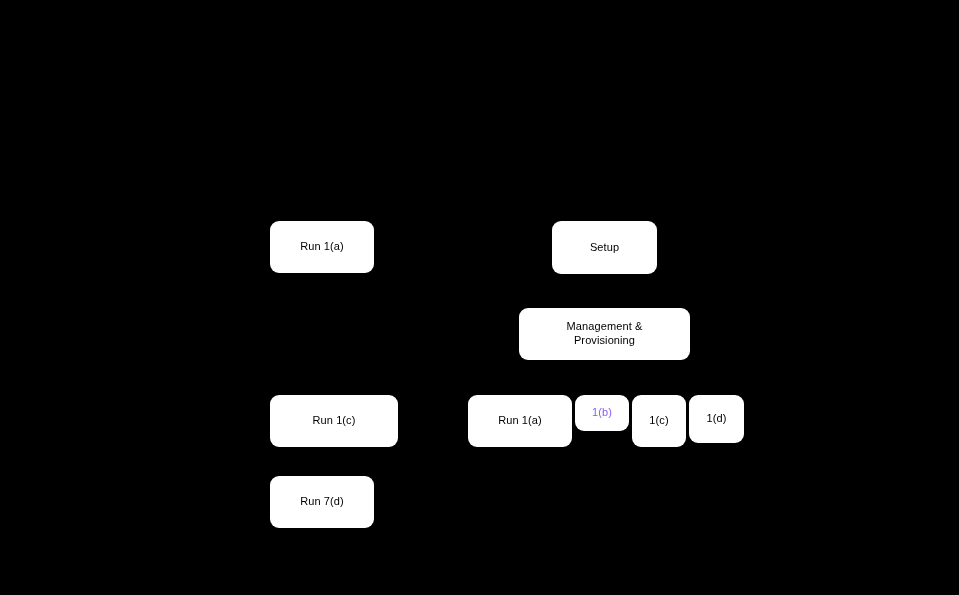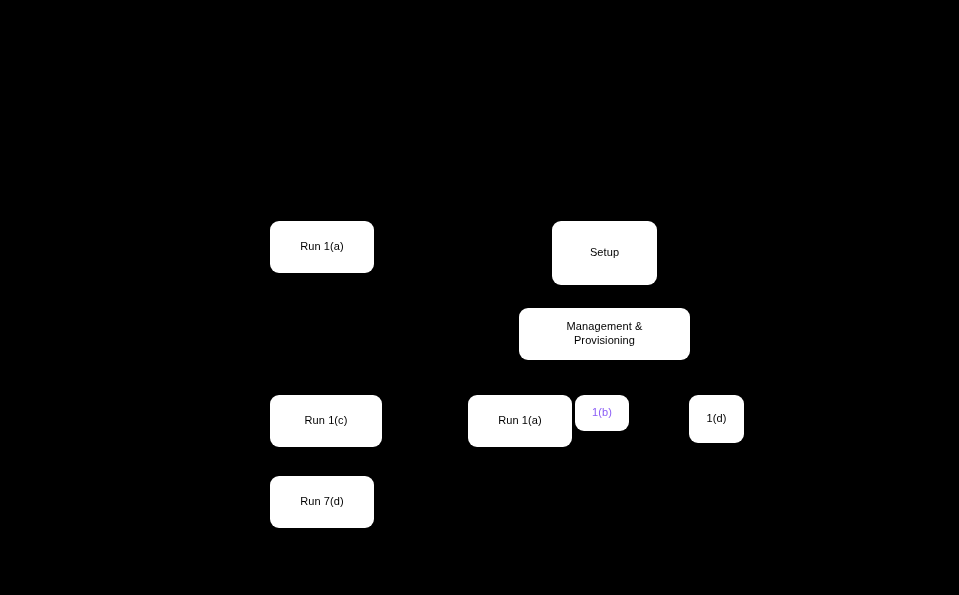--- a/index.html
+++ b/index.html
@@ -40,23 +40,24 @@
   .node.two-line {
     line-height: 1.24;
   }
 </style>
 </head>
 <body style="background: rgb(0, 0, 0);">
 
 <div id="canvas" style="width: 959px; height: 595px; background: rgb(0, 0, 0);">
 
   <div class="node" style="left: 270px; top: 221px; width: 104px; height: 52px; background: rgb(255, 255, 255); color: rgb(0, 0, 0);">Run 1(a)</div>
-  <div class="node" style="left: 270px; top: 395px; width: 112px; height: 52px; background: rgb(255, 255, 255); color: rgb(0, 0, 0);">Run 1(c)</div>
+  <div class="node" style="left: 270px; top: 395px; width: 128px; height: 52px; background: rgb(255, 255, 255); color: rgb(0, 0, 0);">Run 1(c)</div>
   <div class="node" style="left: 270px; top: 476px; width: 104px; height: 52px; background: rgb(255, 255, 255); color: rgb(0, 0, 0);">Run 7(d)</div>
 
-  <div class="node" style="left: 552px; top: 221px; width: 105px; height: 64px; background: rgb(255, 255, 255); color: rgb(0, 0, 0);">Setup</div>
+  <div class="node" style="left: 552px; top: 221px; width: 105px; height: 53px; background: rgb(255, 255, 255); color: rgb(0, 0, 0);">Setup</div>
   <div class="node two-line" style="left: 519px; top: 308px; width: 171px; height: 52px; background: rgb(255, 255, 255); color: rgb(0, 0, 0);">Management &amp;
 Provisioning</div>
   <div class="node" style="left: 468px; top: 395px; width: 104px; height: 52px; background: rgb(255, 255, 255); color: rgb(0, 0, 0);">Run 1(a)</div>
   <div class="node" style="left: 575px; top: 395px; width: 54px; height: 36px; background: rgb(255, 255, 255); color: #8b5cf6;">1(b)</div>
+  <div class="node" style="left: 632px; top: 395px; width: 54px; height: 52px; background: rgb(255, 255, 255); color: rgb(0, 0, 0);">1(c)</div>
   <div class="node" style="left: 689px; top: 395px; width: 55px; height: 48px; background: rgb(255, 255, 255); color: rgb(0, 0, 0);">1(d)</div>
 
 </div>
 
 </body></html>

